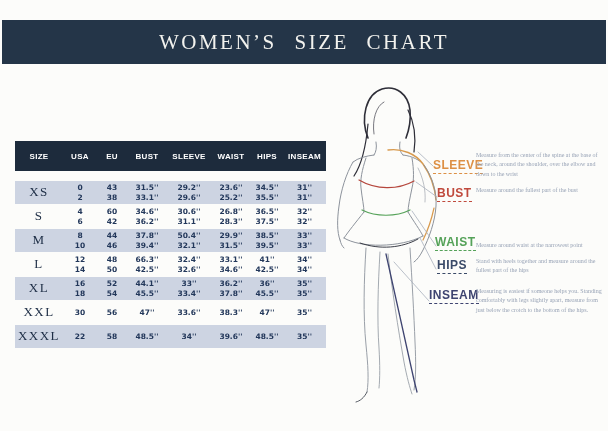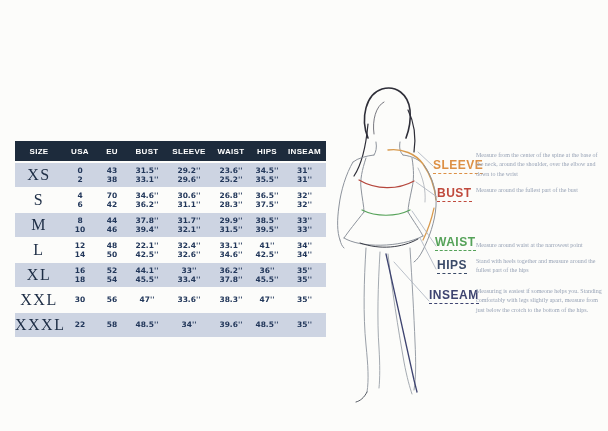--- a/index.html
+++ b/index.html
@@ -9,26 +9,26 @@
   
   .banner{position:absolute;left:2px;right:2px;top:20px;height:44px;background:#243548;
           display:flex;align-items:center;justify-content:center;}
   .banner h1{margin:0;font-family:"Liberation Serif",serif;font-weight:400;color:#f2f2ee;
              font-size:21px;letter-spacing:2.5px;word-spacing:10px;}
 
   
   .size-table{position:absolute;left:15px;top:141px;width:311px;}
   .thead,.trow{display:grid;grid-template-columns:48px 34px 30px 40px 44px 40px 32px 43px;
                text-align:center;align-items:center;}
-  .thead{background:#1d2b3c;height:20px;margin-bottom:2px;}
+  .thead{background:#1d2b3c;height:30px;margin-bottom:10px;}
   .thead .hcell{color:#ffffff;font-size:8px;font-weight:700;letter-spacing:0.3px;}
   .trow{min-height:19px;padding:2px 0;margin-bottom:1px;}
   .trow.stripe{background:#cdd4e2;}
   .cell{font-family:"DejaVu Sans",sans-serif;font-size:7.5px;font-weight:700;color:#22375a;line-height:1.25;}
-  .size-label{font-family:"Liberation Serif",serif;font-size:16px;font-weight:400;
+  .size-label{font-family:"Liberation Serif",serif;font-size:13px;font-weight:400;
               letter-spacing:1.5px;color:#1d2d45;}
 
   
   .figure-svg{position:absolute;left:330px;top:80px;width:150px;height:330px;}
   .figure-svg path{fill:none;stroke-linecap:round;}
 
   
   .mlabel{position:absolute;font-size:12px;font-weight:700;letter-spacing:0.5px;
           padding-bottom:1px;border-bottom:1px dashed;line-height:1.1;}
   .lbl-sleeve{left:433px;top:159px;}
@@ -42,20 +42,23 @@
   .desc-bust{top:186px;}
   .desc-waist{top:241px;}
   .desc-hips{top:257px;}
   .desc-inseam{top:287px;}
 </style>
 </head>
 <body>
 
 <div class="canvas">
 
+  <div class="banner">
+    <h1>WOMEN’S SIZE CHART</h1>
+  </div>
 
   <div class="size-table">
     <div class="thead">
       <div class="hcell">SIZE</div>
       <div class="hcell">USA</div>
       <div class="hcell">EU</div>
       <div class="hcell">BUST</div>
       <div class="hcell">SLEEVE</div>
       <div class="hcell">WAIST</div>
       <div class="hcell">HIPS</div>
@@ -93,21 +96,21 @@
             <div>31''</div>
           </div>
         </div>
         <div class="trow">
           <div class="cell size-label">S</div>
           <div class="cell">
             <div>4</div>
             <div>6</div>
           </div>
           <div class="cell">
-            <div>70</div>
+            <div>60</div>
             <div>42</div>
           </div>
           <div class="cell">
             <div>34.6''</div>
             <div>36.2''</div>
           </div>
           <div class="cell">
             <div>30.6''</div>
             <div>31.1''</div>
           </div>
@@ -132,21 +135,21 @@
           </div>
           <div class="cell">
             <div>44</div>
             <div>46</div>
           </div>
           <div class="cell">
             <div>37.8''</div>
             <div>39.4''</div>
           </div>
           <div class="cell">
-            <div>31.7''</div>
+            <div>50.4''</div>
             <div>32.1''</div>
           </div>
           <div class="cell">
             <div>29.9''</div>
             <div>31.5''</div>
           </div>
           <div class="cell">
             <div>38.5''</div>
             <div>39.5''</div>
           </div>
@@ -159,21 +162,21 @@
           <div class="cell size-label">L</div>
           <div class="cell">
             <div>12</div>
             <div>14</div>
           </div>
           <div class="cell">
             <div>48</div>
             <div>50</div>
           </div>
           <div class="cell">
-            <div>22.1''</div>
+            <div>66.3''</div>
             <div>42.5''</div>
           </div>
           <div class="cell">
             <div>32.4''</div>
             <div>32.6''</div>
           </div>
           <div class="cell">
             <div>33.1''</div>
             <div>34.6''</div>
           </div>

